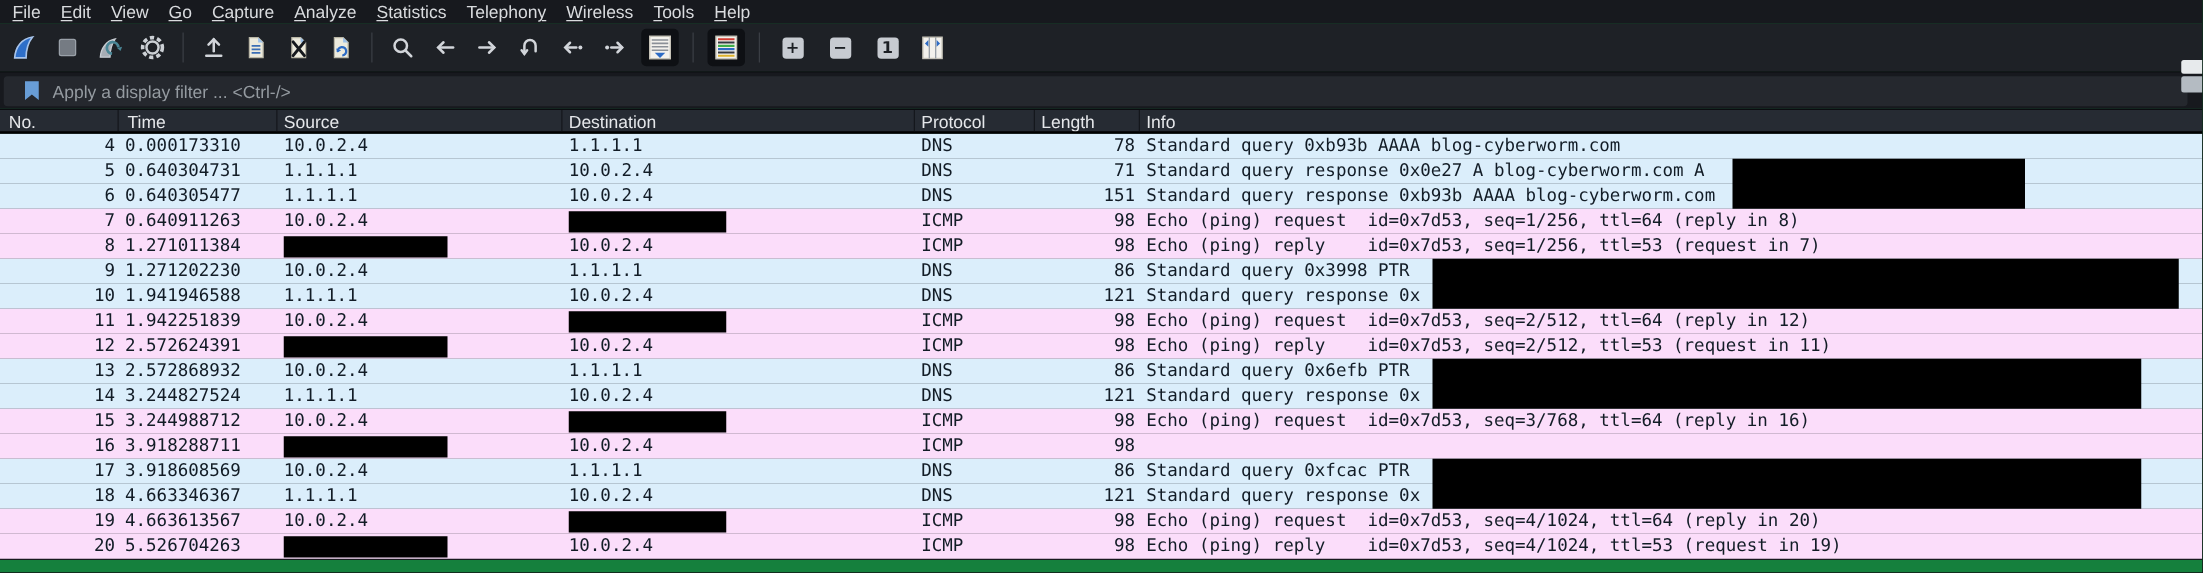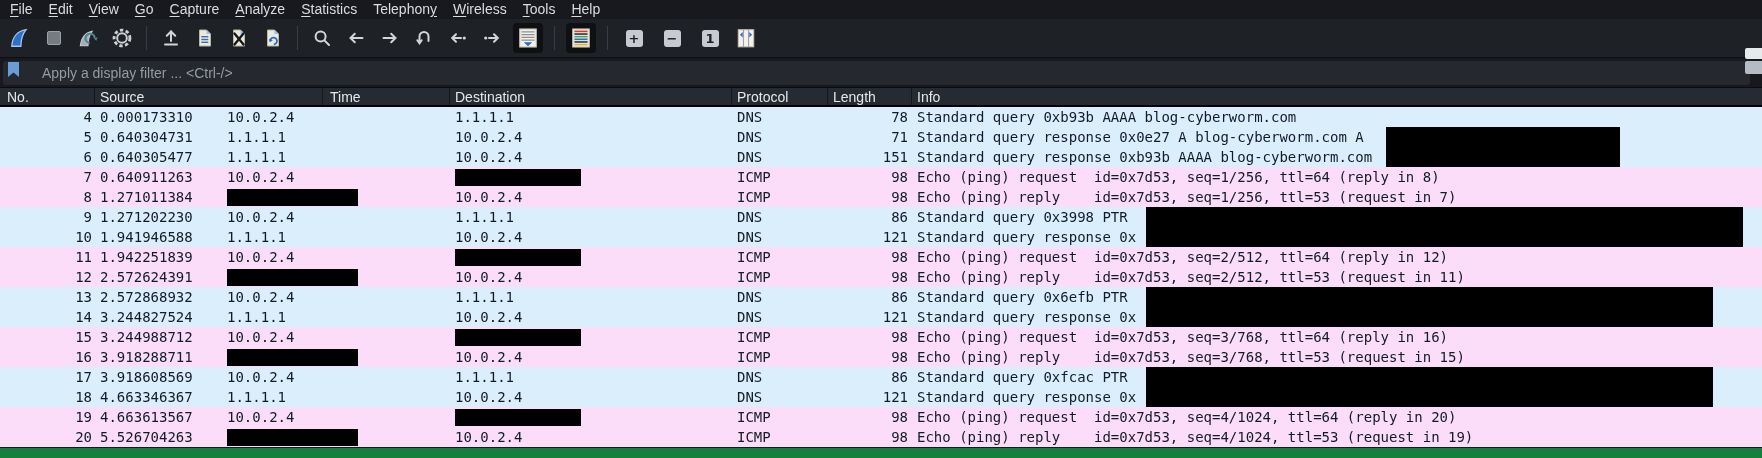--- a/index.html
+++ b/index.html
@@ -20,22 +20,22 @@
             font:bold 13px/17px "DejaVu Sans",sans-serif;text-align:center;}
   .mini-wrap{width:26px;height:26px;display:flex;align-items:center;justify-content:center;margin:0 6px;}
 
   
   .edge-frag-a{position:absolute;right:0;top:29px;width:17px;height:11px;background:#e7eaec;border-radius:2px 0 0 2px;}
   .edge-frag-b{position:absolute;right:0;top:42px;width:17px;height:13px;background:#b4bbc2;border-radius:2px 0 0 2px;}
 
   
   .filterbar{height:30px;background:#17191e;border-top:1px solid #0c0e11;display:flex;align-items:center;
              padding:3px 12px 3px 3px;box-sizing:border-box;}
-  .filter-wrap{flex:1;height:24px;background:#25282e;border-radius:3px;display:flex;
-               padding-left:4px;gap:20px;}
+  .filter-wrap{flex:1;height:24px;background:#25282e;border-radius:3px;display:flex;align-items:center;
+               padding-left:16px;gap:8px;}
   .filter-wrap input{flex:1;background:transparent;border:none;outline:none;color:#cfd2d6;
                      font:14px "Liberation Sans",sans-serif;}
   .filter-wrap input::placeholder{color:#959ba1;opacity:1;}
 
   
   .phead{display:flex;height:20px;background:#262b33;border-top:1px solid #0a0c0f;
          border-bottom:2px solid #000;box-sizing:border-box;}
   .hc{display:flex;align-items:center;box-sizing:border-box;padding-left:5px;border-right:1px solid #14171c;
       font-size:14px;color:#e5e7ea;white-space:pre;overflow:hidden;}
   .hc-no{width:95px;padding-left:7px;}
@@ -230,22 +230,22 @@
     <div class="filter-wrap">
       <svg width="13" height="17" viewBox="0 0 13 17">
           <path d="M1 1 H12 V16 L6.5 11.5 L1 16 Z" fill="#689dd6"></path>
         </svg>
       <input type="text" value="" placeholder="Apply a display filter ... &lt;Ctrl-/&gt;" style="">
     </div>
   </div>
 
   <div class="phead">
     <div class="hc hc-no">No.</div>
+    <div class="hc hc-time">Time</div>
     <div class="hc hc-src">Source</div>
-    <div class="hc hc-time">Time</div>
     <div class="hc hc-dst">Destination</div>
     <div class="hc hc-proto">Protocol</div>
     <div class="hc hc-len">Length</div>
     <div class="hc hc-info">Info</div>
   </div>
 
   <div class="pbody">
       <div class="prow row-dns">
       <div class="pc c-no">4</div>
       <div class="pc c-time">0.000173310</div>
@@ -354,21 +354,20 @@
       <div class="pc c-len">98</div>
       <div class="pc c-info">Echo (ping) request  id=0x7d53, seq=3/768, ttl=64 (reply in 16)</div>
     </div>
       <div class="prow row-icmp">
       <div class="pc c-no">16</div>
       <div class="pc c-time">3.918288711</div>
       <div class="pc c-src redacted"></div>
       <div class="pc c-dst">10.0.2.4</div>
       <div class="pc c-proto">ICMP</div>
       <div class="pc c-len">98</div>
-      <div class="pc c-info">Echo (ping) reply    id=0x7d53, seq=3/768, ttl=53 (request in 15)</div>
     </div>
       <div class="prow row-dns">
       <div class="pc c-no">17</div>
       <div class="pc c-time">3.918608569</div>
       <div class="pc c-src">10.0.2.4</div>
       <div class="pc c-dst">1.1.1.1</div>
       <div class="pc c-proto">DNS</div>
       <div class="pc c-len">86</div>
       <div class="pc c-info">Standard query 0xfcac PTR </div>
     </div>

